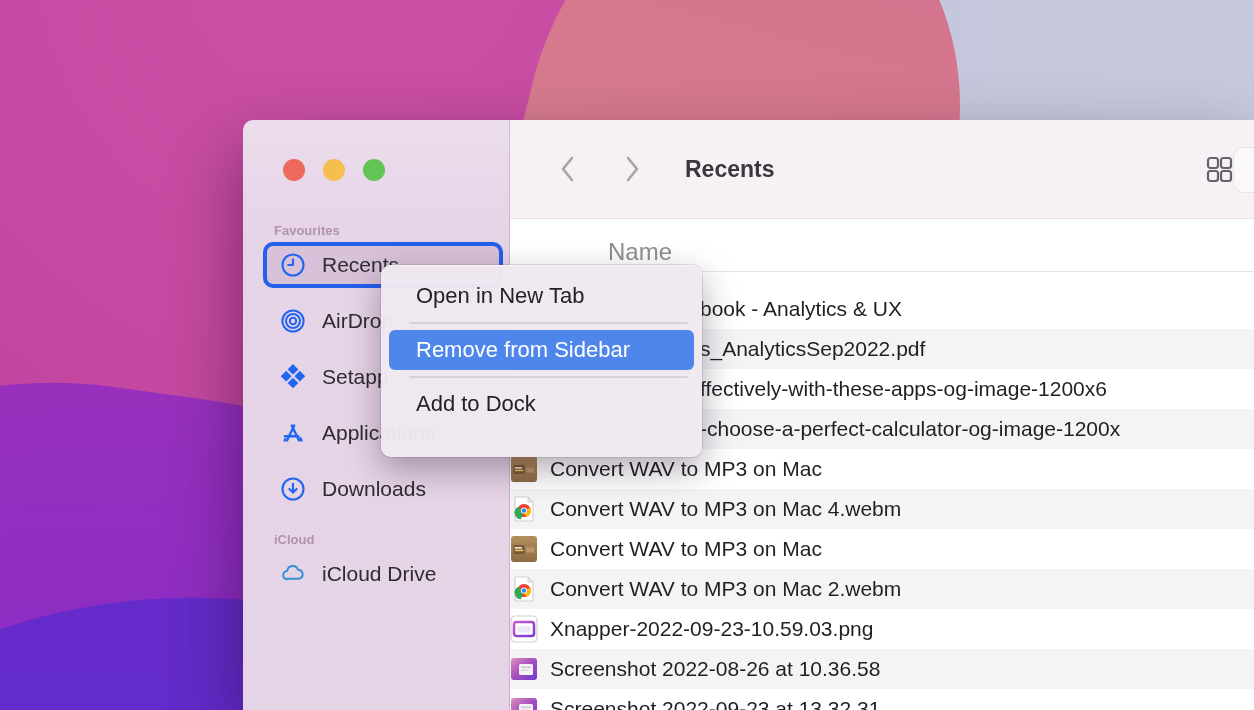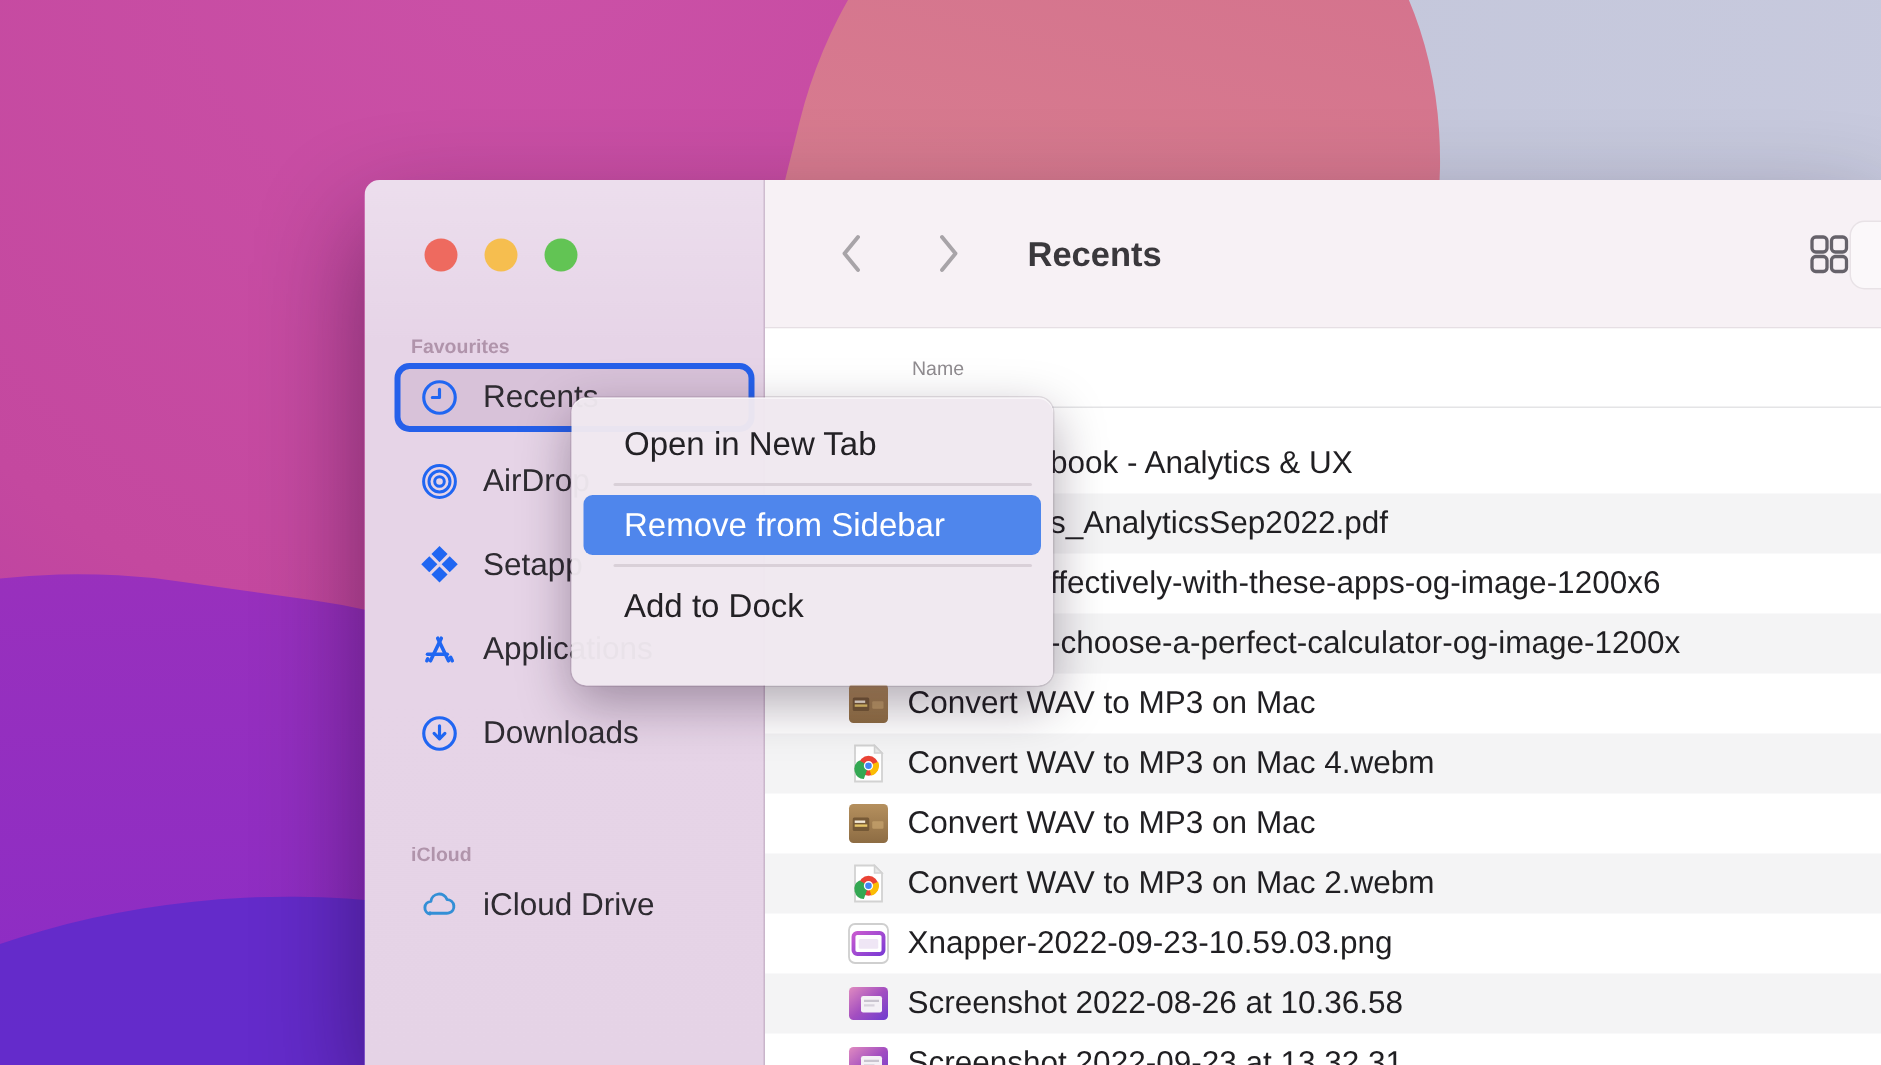--- a/index.html
+++ b/index.html
@@ -21,43 +21,43 @@
 
   
   .window{position:absolute;left:243px;top:120px;width:1011px;height:590px;
     border-radius:10px 0 0 0;box-shadow:0 30px 70px rgba(20,5,30,.45);display:flex;overflow:hidden;}
   .sidebar{width:267px;flex:0 0 267px;background:linear-gradient(180deg,#ecdeed 0%,#e6d4e7 18%,#e5d3e6 100%);
     position:relative;border-right:1px solid rgba(120,90,120,.25);box-sizing:border-box;}
   .lights{position:absolute;left:40px;top:39px;display:flex;gap:18px;}
   .light{width:22px;height:22px;border-radius:50%;}
   .sb-body{position:absolute;left:0;top:100px;width:100%;}
   .sb-header{margin:0 0 0 31px;height:22px;line-height:22px;font-size:13px;font-weight:700;color:#b094ab;}
-  .sb-header.icloud{margin-top:47px;}
+  .sb-header.icloud{margin-top:17px;}
   .sb-item{width:219px;height:38px;margin:0 0 10px 20px;border:4px solid transparent;border-radius:10px;
     display:flex;align-items:center;padding-left:13px;box-sizing:content-box;}
   .sb-item.selected{border-color:#2560ea;background:#d8c2d9;}
   .sb-item:first-of-type{margin-top:16px;}
   .sb-icon{width:26px;height:26px;flex:0 0 26px;margin-right:16px;display:flex;align-items:center;justify-content:center;}
   .sb-label{font-size:21px;color:#2e2b31;white-space:nowrap;}
 
   .main{flex:1;display:flex;flex-direction:column;min-width:0;background:#fff;}
   .toolbar{height:98px;flex:0 0 98px;background:#f7f1f5;border-bottom:1px solid #e6dfe4;
     display:flex;align-items:center;position:relative;}
   .nav{display:flex;align-items:center;margin-left:45px;gap:38px;}
   .navbtn{width:26px;height:30px;display:flex;align-items:center;justify-content:center;}
   .tb-title{margin-left:40px;font-size:23px;font-weight:700;color:#3a383c;}
   .tb-right{position:absolute;right:18px;top:0;height:100%;display:flex;align-items:center;gap:14px;}
   .pill{position:absolute;right:-4px;top:28px;width:24px;height:44px;background:#fbf8fa;border-radius:9px 0 0 9px;
     box-shadow:0 0 0 1px rgba(0,0,0,.06);}
 
   .content{flex:1;position:relative;background:#fff;min-height:0;}
-  .col-header{position:absolute;left:98px;top:19px;font-size:13px;color:#908c90;}
+  .col-header{position:absolute;left:98px;top:19px;font-size:24px;color:#908c90;}
   .col-sep{position:absolute;left:0;right:0;top:52px;height:1px;background:#e4e4e6;}
   .rows{position:absolute;left:0;right:0;top:70px;}
-  .frow{height:40px;display:flex;align-items:center;padding-left:55px;font-size:21px;color:#201f22;white-space:nowrap;overflow:hidden;}
+  .frow{height:40px;display:flex;align-items:center;font-size:21px;color:#201f22;white-space:nowrap;overflow:hidden;}
   .frow.alt{background:#f4f4f5;}
   .frow .ficon{width:28px;height:28px;flex:0 0 28px;margin-right:12px;display:flex;align-items:center;justify-content:center;}
   .frow.covered{padding-left:190px;}
 
   
   .cmenu{position:absolute;left:381px;top:265px;width:321px;height:192px;background:rgba(240,232,240,.97);
     border-radius:10px;box-shadow:0 1px 0 rgba(255,255,255,.5) inset,0 12px 34px rgba(30,10,35,.35),0 0 0 1px rgba(120,100,120,.18);
     z-index:50;padding-top:11px;box-sizing:border-box;}
   .mi{height:40px;display:flex;align-items:center;padding-left:27px;font-size:22px;color:#232125;margin:0 8px;border-radius:6px;}
   .mi.highlight{background:#4f86ec;color:#fff;}

